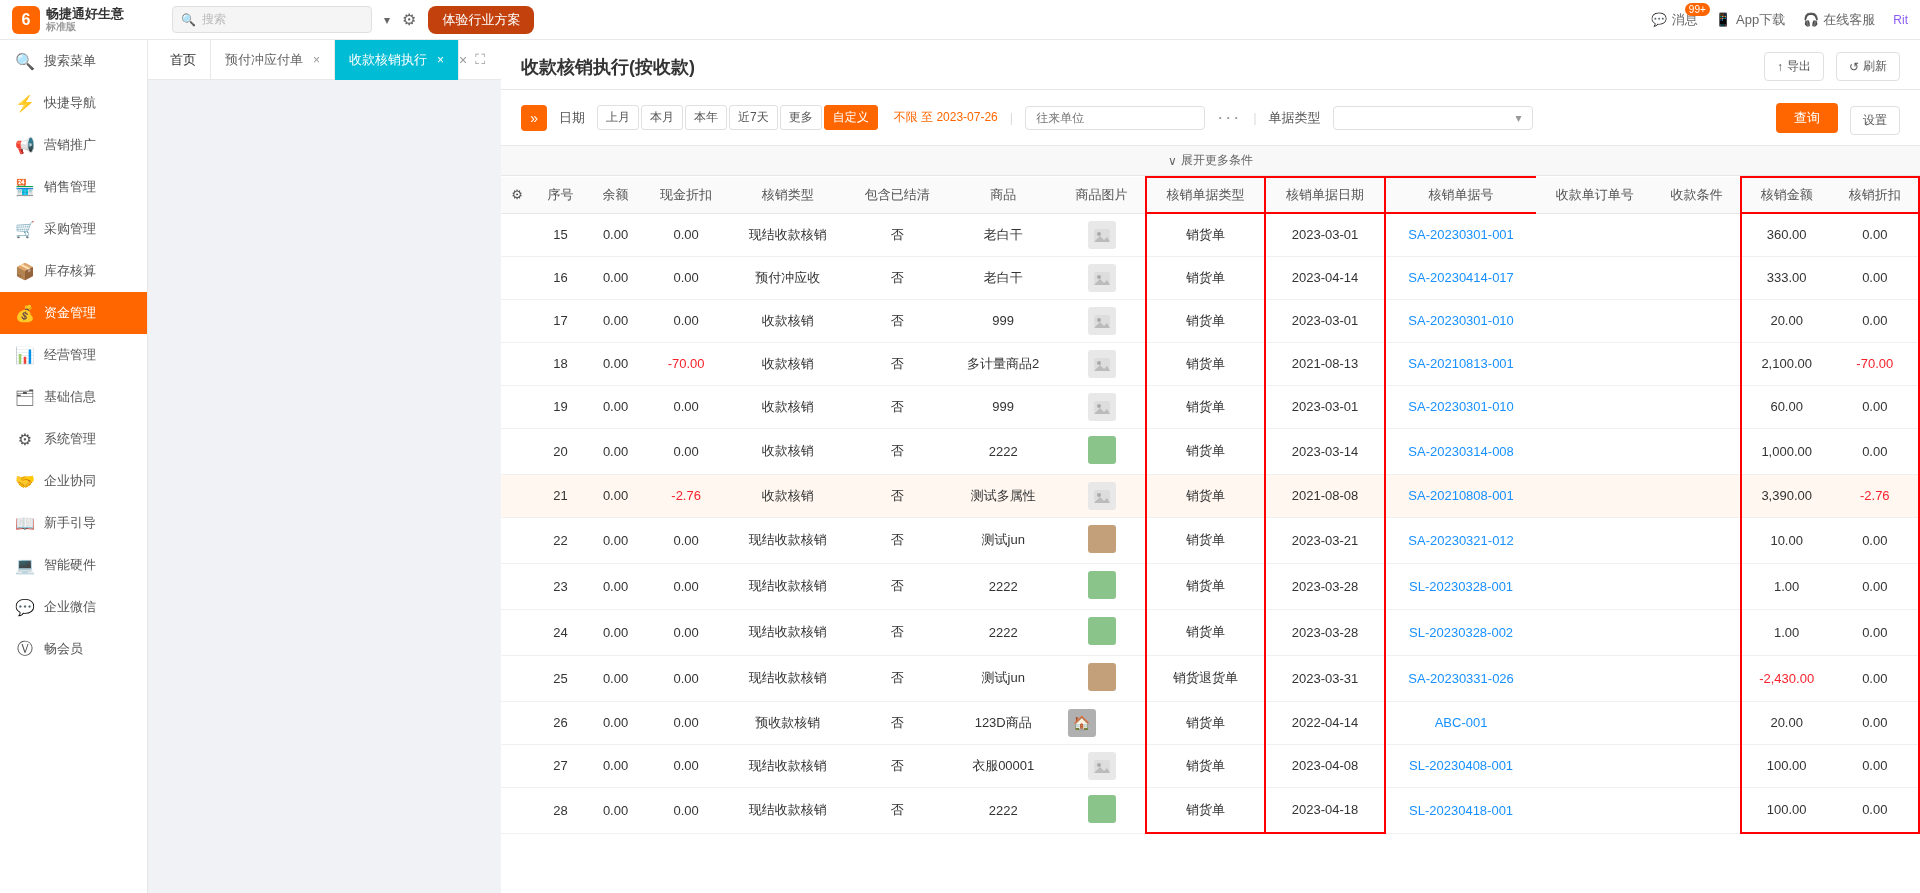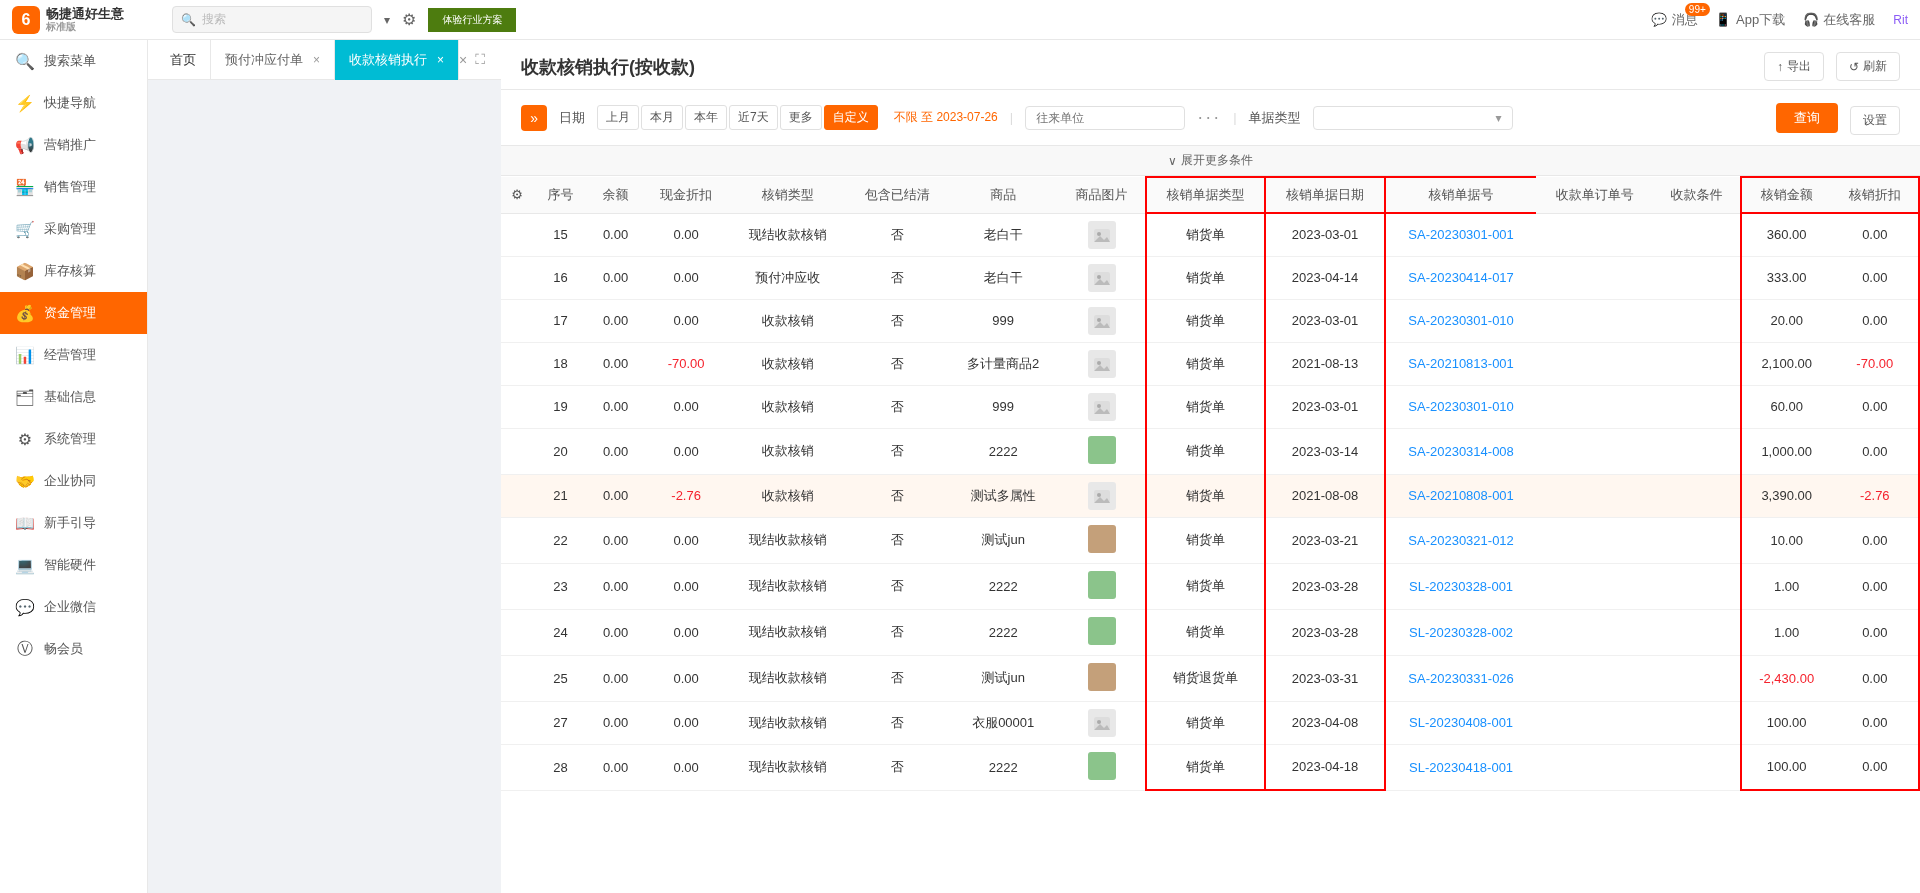--- a/index.html
+++ b/index.html
@@ -8,21 +8,21 @@
     
     .topbar { height: 40px; background: #fff; display: flex; align-items: center; padding: 0 12px; border-bottom: 1px solid #e8e8e8; gap: 12px; flex-shrink: 0; }
     .topbar-logo { display: flex; align-items: center; gap: 6px; color: #f60; font-weight: bold; font-size: 14px; width: 148px; }
     .topbar-logo-icon { width: 28px; height: 28px; background: #f60; border-radius: 6px; display: flex; align-items: center; justify-content: center; color: #fff; font-size: 16px; }
     .topbar-logo-text { display: flex; flex-direction: column; line-height: 1.2; }
     .topbar-logo-text span:first-child { font-size: 13px; font-weight: bold; color: #333; }
     .topbar-logo-text span:last-child { font-size: 10px; color: #999; }
     .topbar-search { flex: 0 0 200px; background: #f5f5f5; border: 1px solid #e0e0e0; border-radius: 4px; padding: 4px 8px; display: flex; align-items: center; gap: 6px; color: #999; font-size: 12px; }
     .topbar-dropdown { display: flex; align-items: center; gap: 4px; color: #666; font-size: 12px; cursor: pointer; }
     .topbar-gear { color: #666; font-size: 16px; cursor: pointer; }
-    .topbar-btn-industry { background: #4d7c0f; color: #fff; border: none; border-radius: 0; padding: 5px 14px; font-size: 10px; cursor: pointer; }
+    .topbar-btn-industry { background: #c2410c; color: #fff; border: none; border-radius: 8px; padding: 5px 14px; font-size: 13px; cursor: pointer; }
     .topbar-right { margin-left: auto; display: flex; align-items: center; gap: 18px; font-size: 13px; color: #666; }
     .topbar-msg { position: relative; display: flex; align-items: center; gap: 4px; cursor: pointer; }
     .topbar-badge { background: #f60; color: #fff; border-radius: 10px; font-size: 10px; padding: 1px 4px; position: absolute; top: -8px; right: -12px; }
     .topbar-app { display: flex; align-items: center; gap: 4px; cursor: pointer; }
     .topbar-service { display: flex; align-items: center; gap: 4px; cursor: pointer; }
     .topbar-user { color: #8b5cf6; font-size: 12px; }
 
     
     .main-layout { display: flex; flex: 1; overflow: hidden; }
 
@@ -242,21 +242,21 @@
           <button class="filter-date-btn">本月</button>
           <button class="filter-date-btn">本年</button>
           <button class="filter-date-btn">近7天</button>
           <button class="filter-date-btn">更多</button>
           <button class="filter-date-btn active">自定义</button>
         </div>
         <div style="display:flex;flex-direction:column;line-height:1.4;margin-left:4px;">
           <span style="color:#f60;font-size:12px;">不限 至 2023-07-26</span>
         </div>
         <span class="filter-separator">|</span>
-        <input class="filter-input" placeholder="往来单位" style="width: 160px;">
+        <input class="filter-input" placeholder="往来单位" style="width: 180px;">
         <span class="filter-dots">···</span>
         <span class="filter-separator">|</span>
         <span class="filter-label">单据类型</span>
         <div class="filter-single-type" style="width:180px;">
           <span style="color:#bbb;"></span>
           <span>▾</span>
         </div>
         <div class="filter-spacer"></div>
         <button class="btn-query">查询</button>
         <button class="btn-settings">设置</button>
@@ -507,20 +507,39 @@
     <td style="border-left:2px solid red;border-right:2px solid red;">销货退货单</td>
     <td style="border-left:2px solid red;border-right:2px solid red;">2023-03-31</td>
     <td><a class="link-text">SA-20230331-026</a></td>
     <td></td>
     <td></td>
     <td style="border-left:2px solid red;color:#f5222d;">-2,430.00</td>
     <td style="border-right:2px solid red;">0.00</td>
   </tr>
               <tr>
     <td></td>
+    <td>26</td>
+    <td>0.00</td>
+    <td style="">0.00</td>
+    <td>预收款核销</td>
+    <td>否</td>
+    <td>123D商品</td>
+    <td>
+                  <div class="img-placeholder" style="width:28px;height:28px;background:#b0b0b0;border-radius:3px;display:flex;align-items:center;justify-content:center;color:#fff;font-size:14px;">🏠</div>
+                </td>
+    <td style="border-left:2px solid red;border-right:2px solid red;">销货单</td>
+    <td style="border-left:2px solid red;border-right:2px solid red;">2022-04-14</td>
+    <td><a class="link-text">ABC-001</a></td>
+    <td></td>
+    <td></td>
+    <td style="border-left:2px solid red;">20.00</td>
+    <td style="border-right:2px solid red;">0.00</td>
+  </tr>
+              <tr>
+    <td></td>
     <td>27</td>
     <td>0.00</td>
     <td style="">0.00</td>
     <td>现结收款核销</td>
     <td>否</td>
     <td>衣服00001</td>
     <td><div class="img-placeholder">
                     <svg width="18" height="18" viewBox="0 0 18 18">
                       <rect x="1" y="3" width="16" height="13" rx="2" fill="#ddd"></rect>
                       <circle cx="6" cy="8" r="2" fill="#aaa"></circle>

